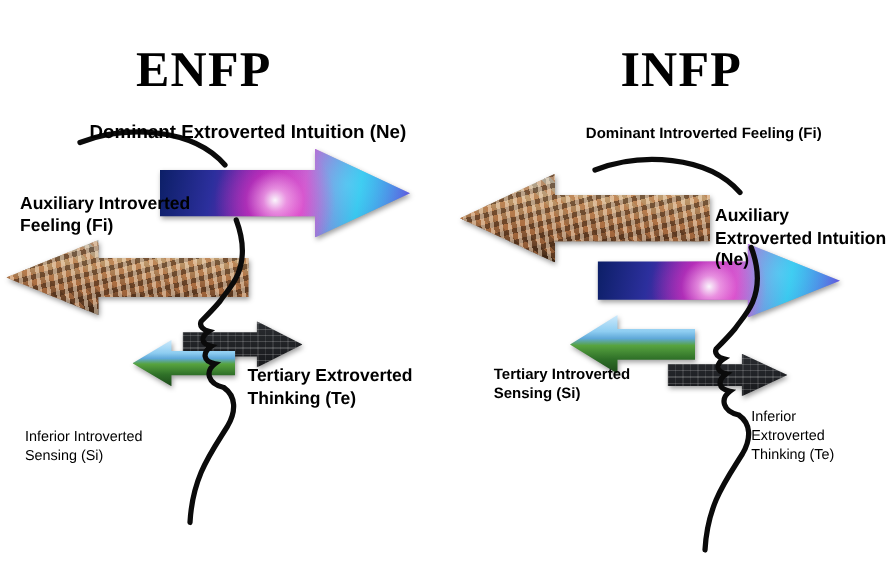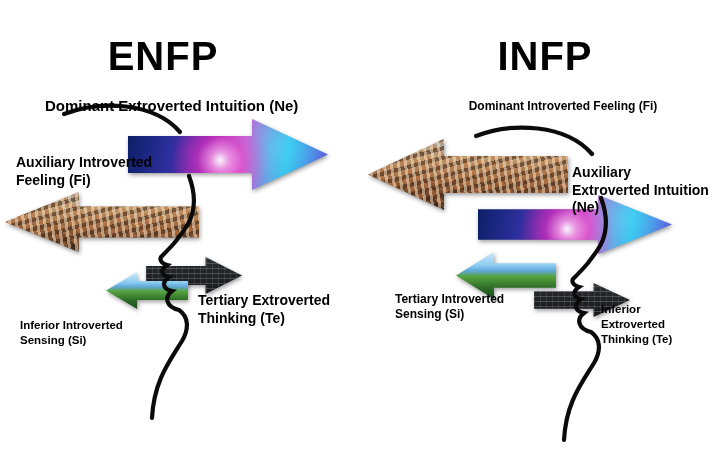--- a/index.html
+++ b/index.html
@@ -7,33 +7,33 @@
     position:relative;
     width:713px;height:450px;
     background:#ffffff;
     overflow:hidden;
     font-family:"Liberation Sans", sans-serif;
     color:#000;
   }
   .title{
     position:absolute;
     font-size:40px;font-weight:700;letter-spacing:1px;
-    text-align:center;line-height:1;z-index:4;
+    text-align:center;line-height:1;z-index:4;font-family:Liberation Serif, serif;
   }
   #enfp-title{left:93px;top:36px;width:140px;}
   #infp-title{left:475px;top:36px;width:140px;}
 
   .label{position:absolute;font-weight:700;line-height:1.25;z-index:4;}
-  #enfp-dominant{left:45px;top:97px;width:280px;font-size:15px;text-align:left;}
+  #enfp-dominant{left:45px;top:97px;width:280px;font-size:15px;text-align:right;}
   #infp-dominant{left:428px;top:99px;width:270px;font-size:12px;text-align:center;}
   #enfp-aux{left:4px;top:154px;width:152px;font-size:14px;margin-left:12px;}
   #infp-aux{left:572px;top:164px;width:138px;font-size:14px;}
   #enfp-tert{left:198px;top:292px;width:142px;font-size:14px;}
   #infp-tert{left:395px;top:292px;width:132px;font-size:12px;}
-  .label.small{font-weight:700;font-size:11.5px;line-height:1.3;}
+  .label.small{font-weight:400;font-size:11.5px;line-height:1.3;margin-top:25px;}
   #enfp-inf{left:20px;top:318px;width:118px;}
   #infp-inf{left:601px;top:302px;width:84px;}
 
   .arrow{position:absolute;z-index:2;filter:drop-shadow(1px 2px 2px rgba(0,0,0,0.38));}
   .arrow-shape{width:100%;height:100%;}
   .arrow-right{clip-path:polygon(0 24%,62% 24%,62% 0,100% 50%,62% 100%,62% 76%,0 76%);}
   .arrow-left{clip-path:polygon(100% 24%,38% 24%,38% 0,0 50%,38% 100%,38% 76%,100% 76%);}
 
   .fill-intuition{
     background:

